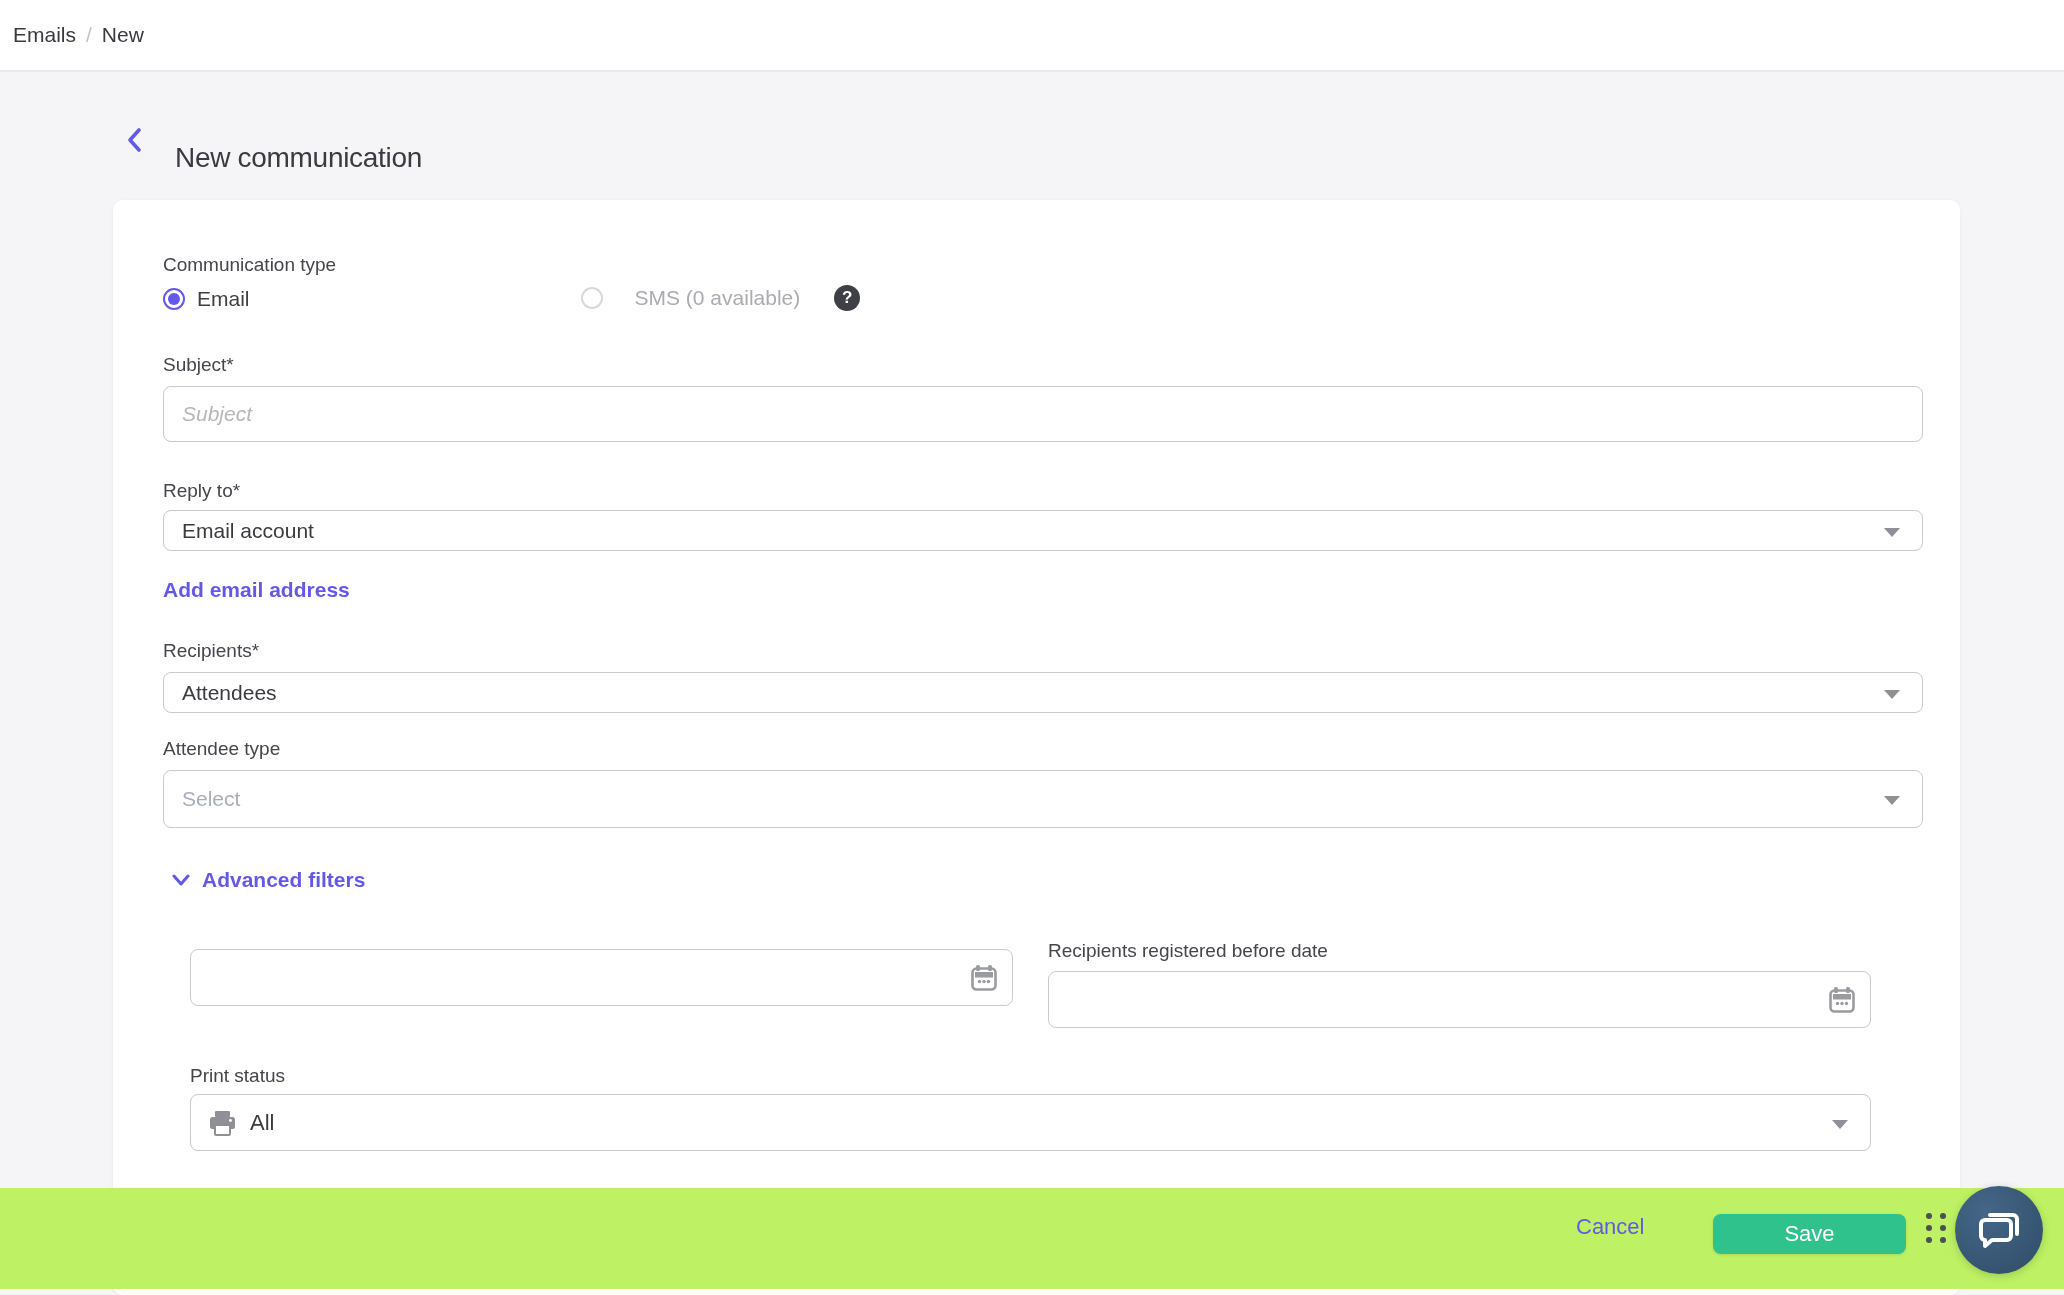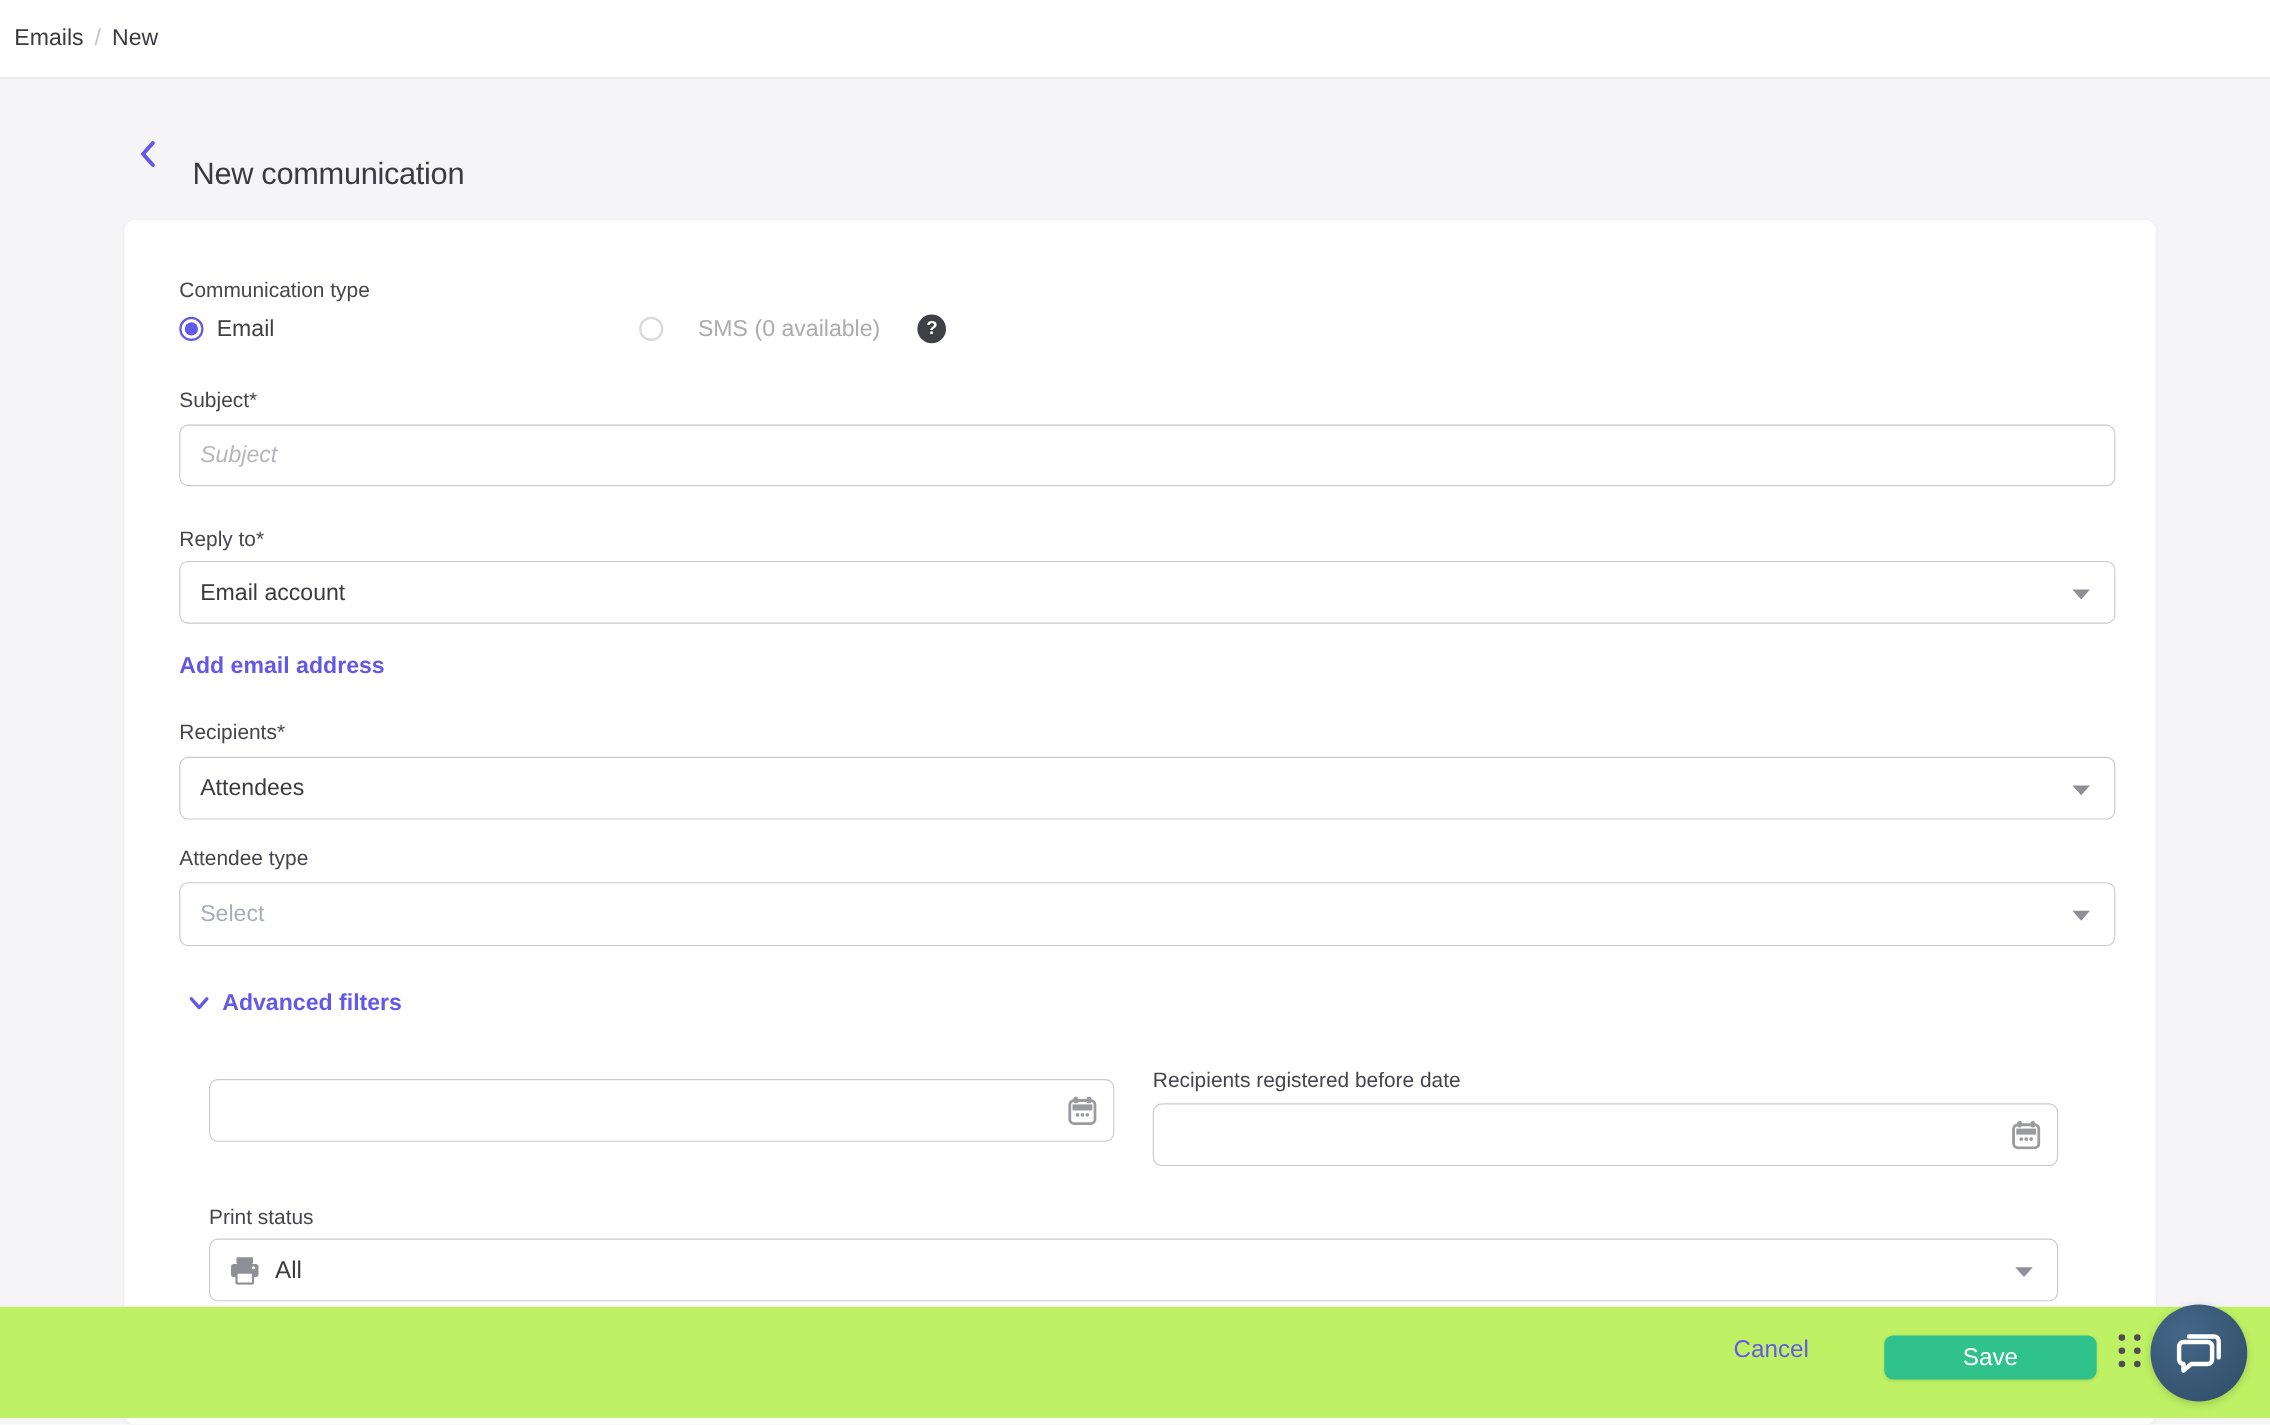--- a/index.html
+++ b/index.html
@@ -38,21 +38,21 @@
   
   .card {
     position:absolute; left:113px; top:200px; width:1847px; height:1095px;
     background:#ffffff; border-radius:10px;
     box-shadow:0 1px 4px rgba(0,0,0,0.05);
     padding:54px 37px 0 50px;
   }
   .field-label { font-size:19px; color:#45454d; line-height:22px; }
 
   
-  .radio-row { display:flex; align-items:center; margin-top:11px; height:24px; }
+  .radio-row { display:flex; align-items:flex-end; margin-top:11px; height:24px; }
   .radio-group { display:flex; align-items:center; cursor:pointer; }
   .radio-group.sms { margin-left:331px; cursor:default;gap:20px; }
   .radio-outer {
     width:22px; height:22px; border-radius:50%;
     border:2px solid #6358e8; background:#fff;
     display:flex; align-items:center; justify-content:center;
   }
   .radio-outer .radio-dot { width:12px; height:12px; border-radius:50%; background:#6358e8; }
   .radio-outer.off { border-color:#d8d8dd; }
   .radio-label { margin-left:12px; font-size:21px; color:#3f3f46; }
@@ -64,21 +64,21 @@
   }
 
   
   .text-input {
     width:1760px; height:56px; border:1px solid #c9c9cf; border-radius:8px;
     font-family:"Liberation Sans", sans-serif; font-size:21px; color:#3a3a41;
     padding:0 18px; outline:none; background:#fff; display:block;font-style:italic;
   }
   .text-input::placeholder { color:#b6b6be; }
   .select-box {
-    width:1760px; height:57px; border:1px solid #c9c9cf; border-radius:8px;
+    width:1760px; height:41px; border:1px solid #c9c9cf; border-radius:8px;
     background:#fff; display:flex; align-items:center; padding:0 18px;
     font-size:21px; color:#3a3a41; cursor:pointer; position:relative;
   }
   .select-box .placeholder { color:#a8adbb; }
   .caret-down {
     position:absolute; right:22px; top:50%; margin-top:-3px;
     width:0; height:0; border-left:8px solid transparent; border-right:8px solid transparent;
     border-top:9px solid #8f8f96;
   }
 

